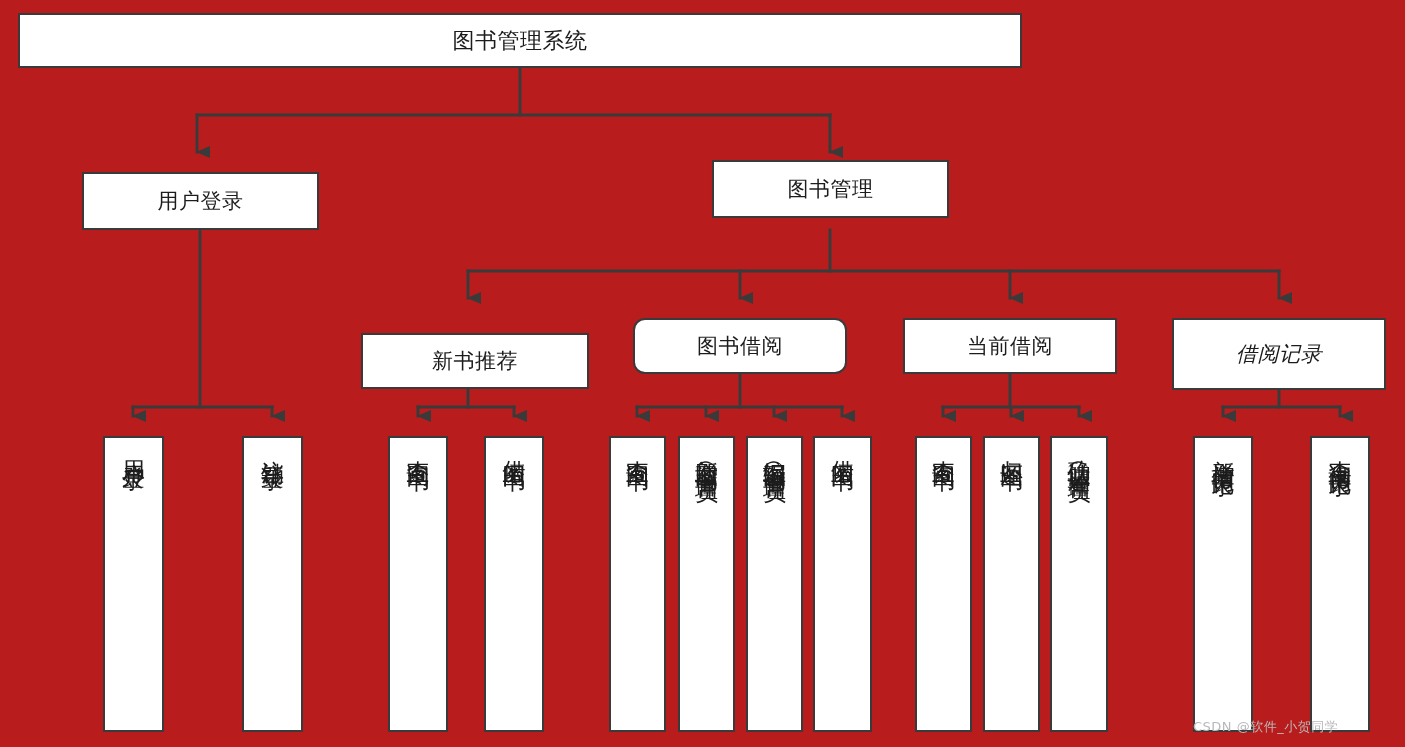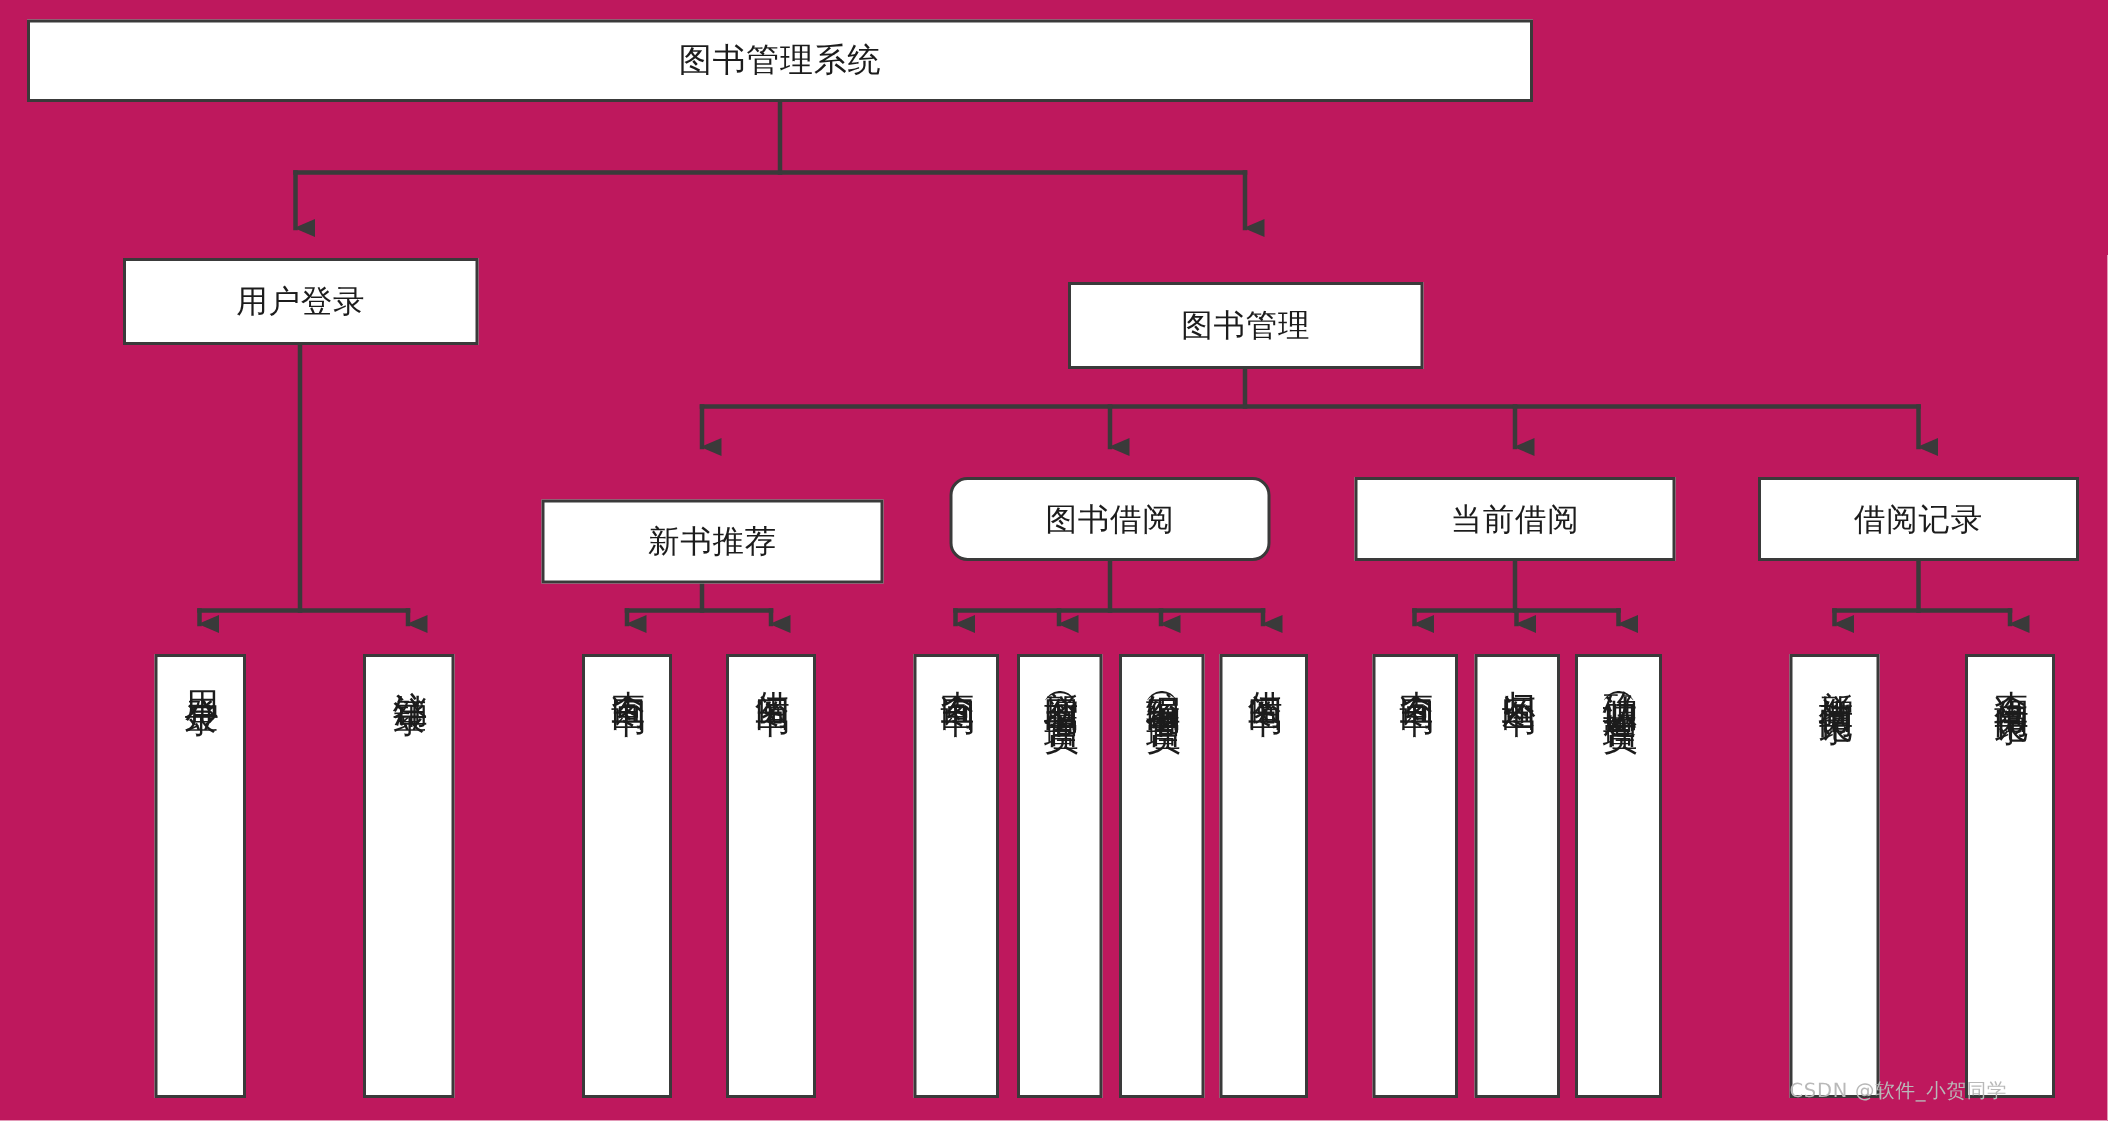--- a/index.html
+++ b/index.html
@@ -7,21 +7,21 @@
     padding: 0;
     background: #ffffff;
   }
   body {
     font-family: "DejaVu Sans", "Liberation Sans", sans-serif;
   }
   #canvas {
     position: relative;
     width: 1405px;
     height: 747px;
-    background: #be185d;
+    background: #b91c1c;
     overflow: hidden;
   }
   svg.edges {
     position: absolute;
     left: 0;
     top: 0;
     width: 1405px;
     height: 747px;
     pointer-events: none;
   }
@@ -127,34 +127,34 @@
     </g>
   </svg>
 
   <div class="node horiz root" style="left:18px; top:13px; width:1004px; height:55px;">
     <span class="label">图书管理系统</span>
   </div>
 
   <div class="node horiz" style="left:82px; top:172px; width:237px; height:58px;">
     <span class="label">用户登录</span>
   </div>
-  <div class="node horiz" style="left:712px; top:188px; width:237px; height:58px;">
+  <div class="node horiz" style="left:712px; top:160px; width:237px; height:58px;">
     <span class="label">图书管理</span>
   </div>
 
   <div class="node horiz" style="left:361px; top:333px; width:228px; height:56px;">
     <span class="label">新书推荐</span>
   </div>
   <div class="node horiz" style="left:633px; top:318px; width:214px; height:56px;border-radius:12px;">
     <span class="label">图书借阅</span>
   </div>
   <div class="node horiz" style="left:903px; top:318px; width:214px; height:56px;">
     <span class="label">当前借阅</span>
   </div>
-  <div class="node horiz" style="left:1172px; top:318px; width:214px; height:56px;">
+  <div class="node horiz" style="left:1172px; top:318px; width:214px; height:72px;font-style:italic;">
     <span class="label">借阅记录</span>
   </div>
 
   <div class="node vert" style="left:103px; top:436px; width:61px; height:296px;">
     <span class="label">用户登录</span>
   </div>
   <div class="node vert" style="left:242px; top:436px; width:61px; height:296px;">
     <span class="label">注销登录</span>
   </div>
   <div class="node vert" style="left:388px; top:436px; width:60px; height:296px;">

